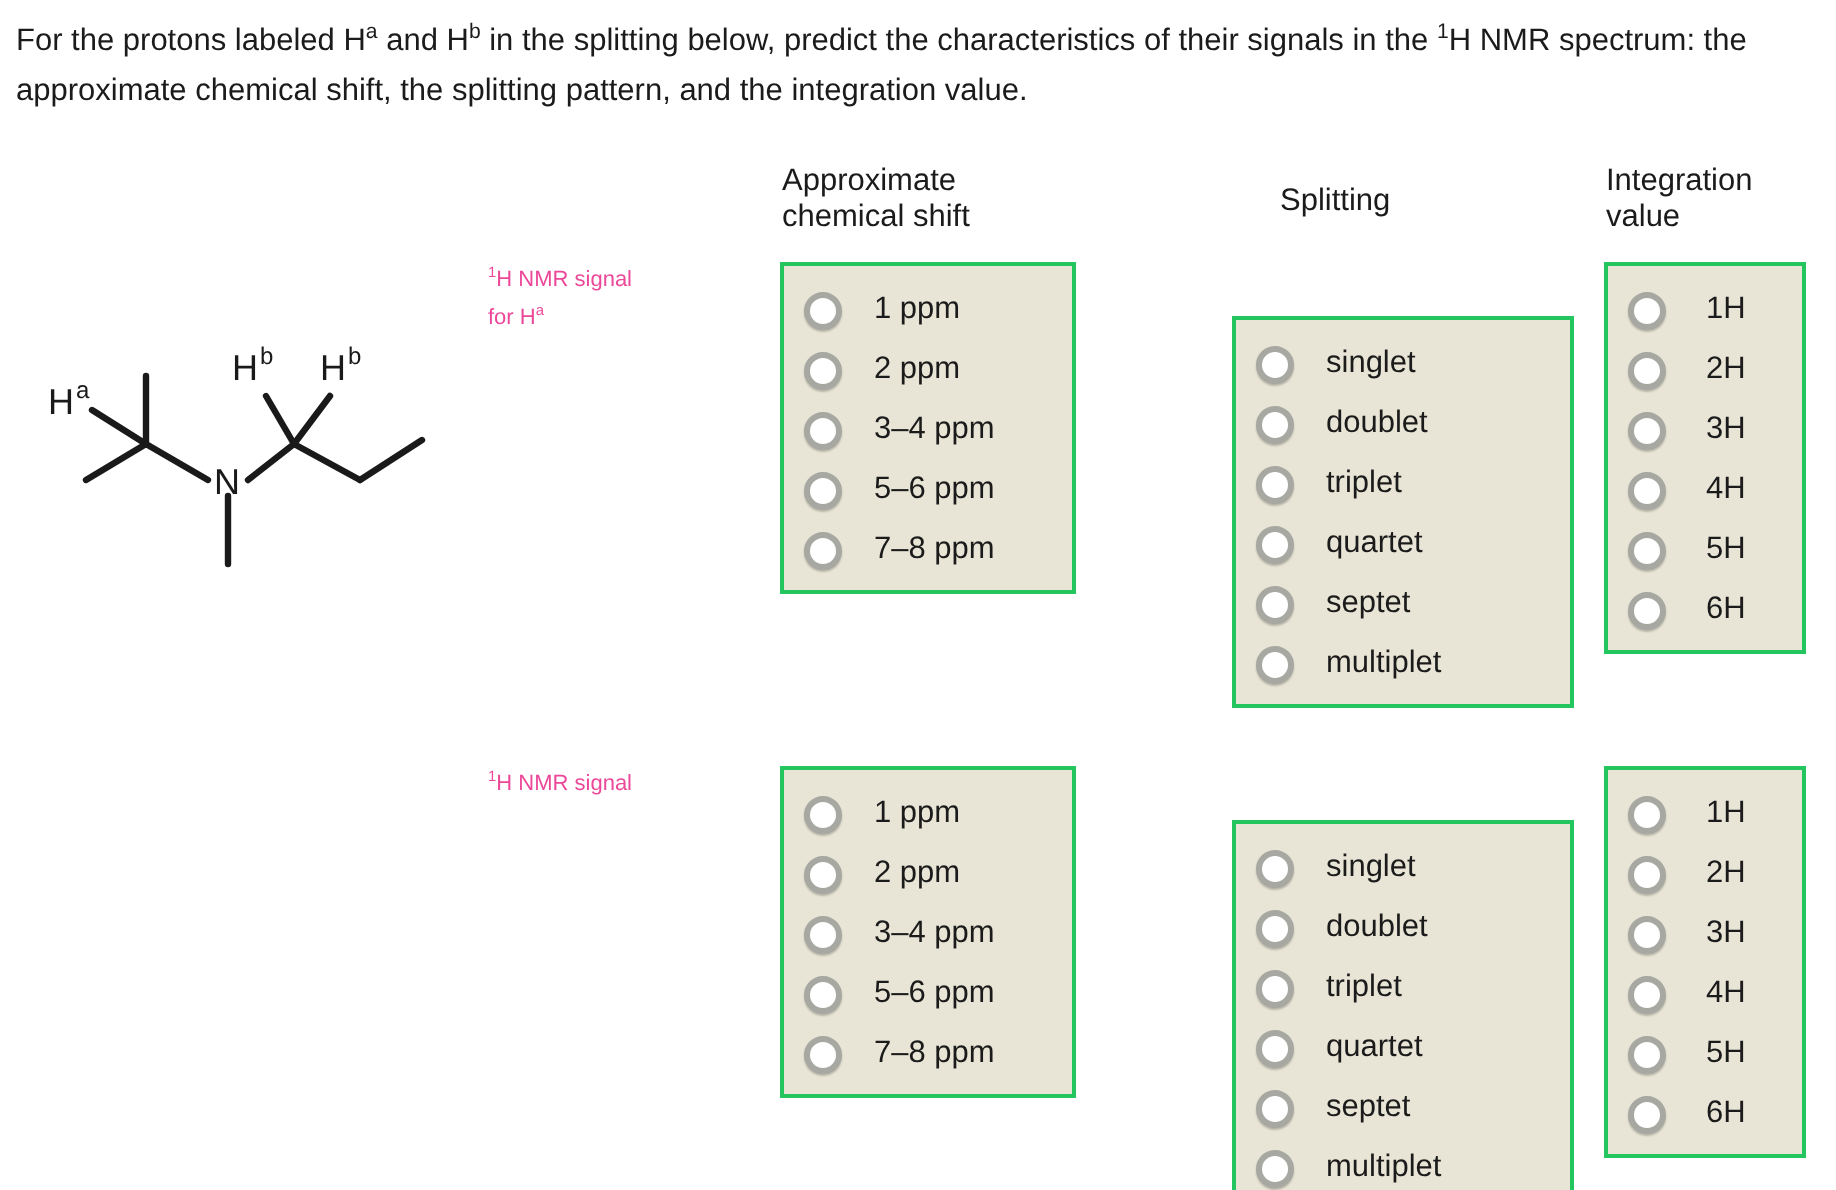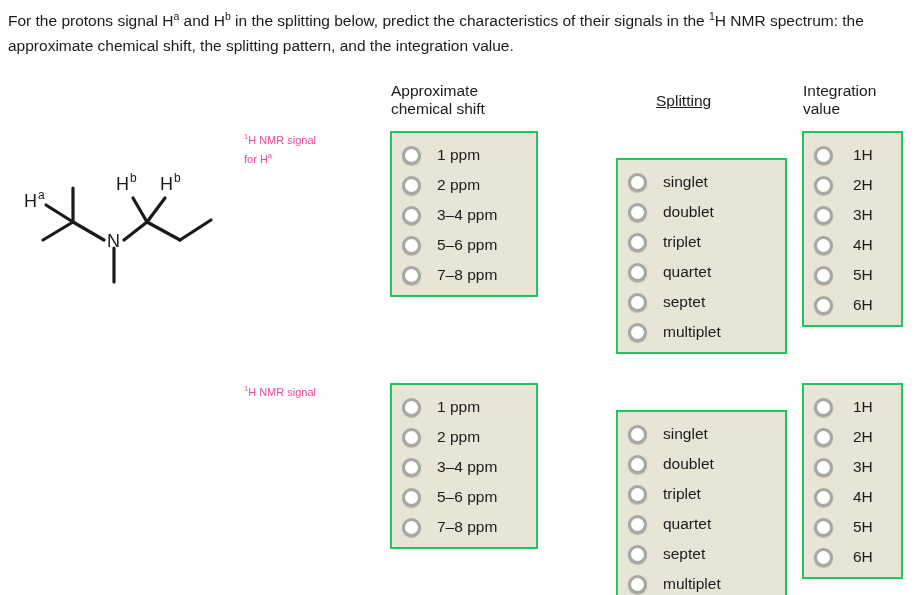--- a/index.html
+++ b/index.html
@@ -29,21 +29,21 @@
   sup { font-size: 0.68em; vertical-align: super; line-height: 0; }
 
   
   .col-header {
     position: absolute;
     font-size: 15.5px;
     line-height: 18px;
     color: #1b1b1b;
   }
   #header-shift      { left: 391px; top: 82px;  width: 150px; }
-  #header-splitting  { left: 656px; top: 92px;  width: 150px; text-decoration: underline; }
+  #header-splitting  { left: 640px; top: 92px;  width: 150px; }
   #header-integration{ left: 803px; top: 82px;  width: 120px; }
 
   
   .row-label {
     position: absolute;
     font-size: 11px;
     line-height: 19px;
     color: #ec4899;
     width: 140px;
   }
@@ -101,21 +101,21 @@
     left: 10px;
     top: 160px;
     width: 230px;
     height: 135px;
   }
 </style>
 </head>
 <body>
 
 <div id="question-prompt">
-  <span><span>For the protons signal H</span><sup>a</sup><span> and H</span><sup>b</sup><span> in the splitting below, predict the characteristics of their signals in</span></span>
+  <span><span>For the protons labeled H</span><sup>a</sup><span> and H</span><sup>b</sup><span> in the splitting below, predict the characteristics of their signals in</span></span>
   <span><span>the </span><sup>1</sup><span>H NMR spectrum: the approximate chemical shift, the splitting pattern, and the integration value.</span></span>
 </div>
 
 <div class="col-header" id="header-shift">
   <div>Approximate</div>
   <div>chemical shift</div>
 </div>
 <div class="col-header" id="header-splitting">
   <div>Splitting</div>
 </div>

